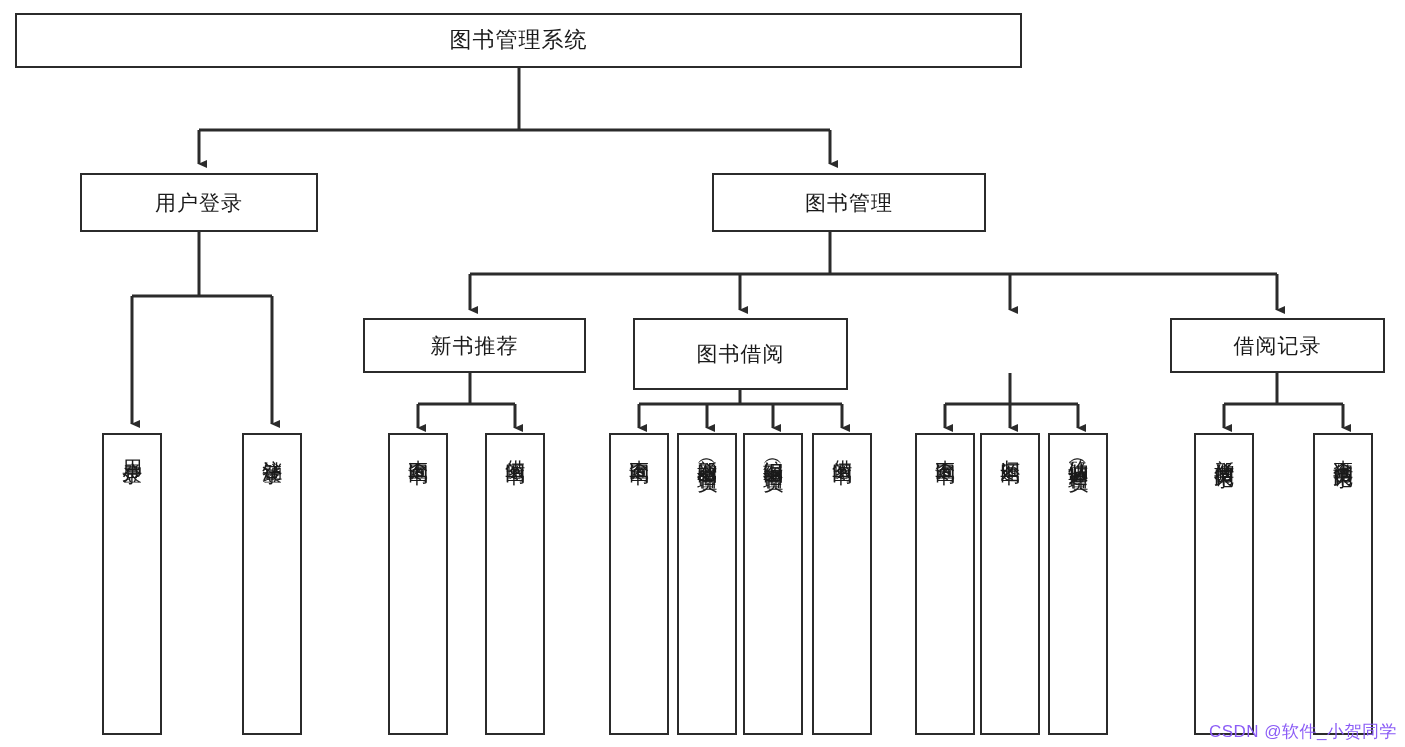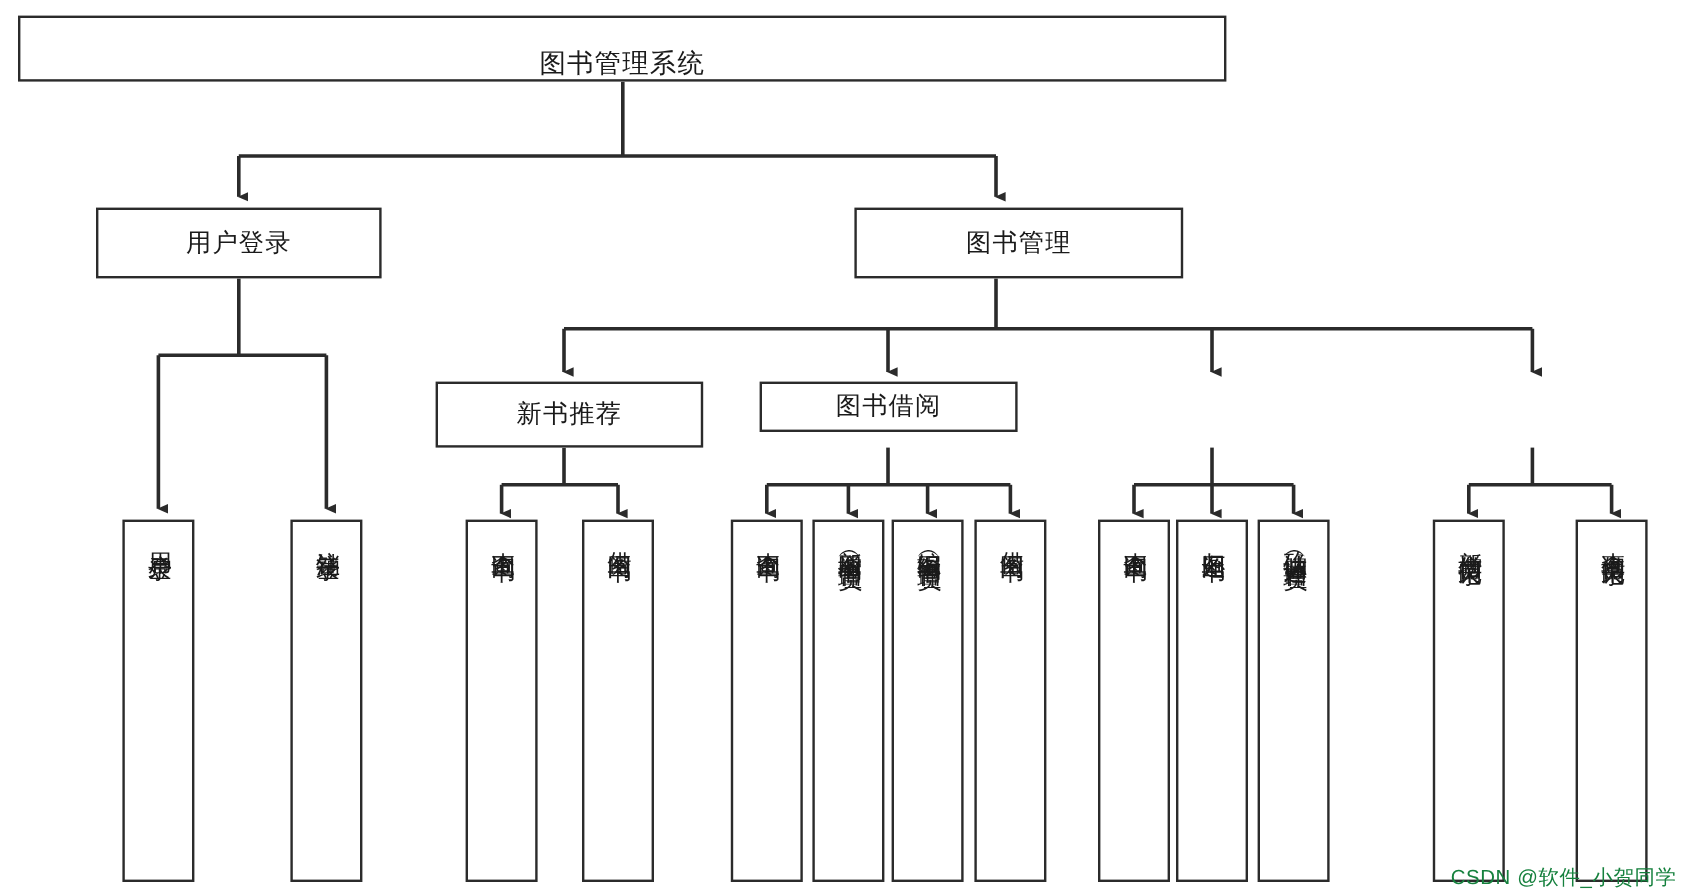--- a/index.html
+++ b/index.html
@@ -50,28 +50,27 @@
     writing-mode: vertical-rl;
     text-orientation: upright;
     font-size: 20px;
     line-height: 1.28;
     letter-spacing: 2px;
     white-space: nowrap;
     color: #1a1a1a;
   }
   .node.root {
     font-size: 22px;
-    align-items: flex-end;
   }
   #watermark {
     position: absolute;
     right: 8px;
     bottom: 4px;
     font-size: 17px;
-    color: #15803d;
+    color: #8b5cf6;
     letter-spacing: 0.5px;
     white-space: nowrap;
   }
 </style>
 </head>
 <body>
 
 <div id="diagram-root">
 
   <svg id="connector-layer" viewBox="0 0 1405 747" width="1405" height="747" xmlns="http://www.w3.org/2000/svg">
@@ -132,22 +131,25 @@
   <div class="node horizontal" style="left:80px; top:173px; width:238px; height:59px;">
     <span>用户登录</span>
   </div>
   <div class="node horizontal" style="left:712px; top:173px; width:274px; height:59px;">
     <span>图书管理</span>
   </div>
 
   <div class="node horizontal" style="left:363px; top:318px; width:223px; height:55px;">
     <span>新书推荐</span>
   </div>
-  <div class="node horizontal" style="left:633px; top:318px; width:215px; height:42px;">
+  <div class="node horizontal" style="left:633px; top:318px; width:215px; height:72px;">
     <span>图书借阅</span>
+  </div>
+  <div class="node horizontal" style="left:1170px; top:318px; width:215px; height:55px;">
+    <span>借阅记录</span>
   </div>
 
   <div class="node vertical" style="left:102px; top:433px; width:60px; height:302px;">
     <span class="vtext">用户登录</span>
   </div>
   <div class="node vertical" style="left:242px; top:433px; width:60px; height:302px;">
     <span class="vtext">注销登录</span>
   </div>
 
   <div class="node vertical" style="left:388px; top:433px; width:60px; height:302px;">

